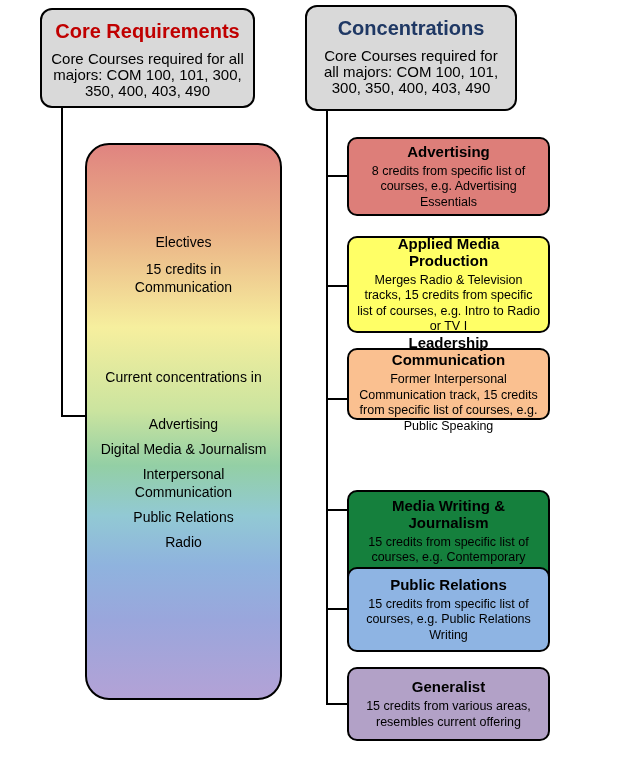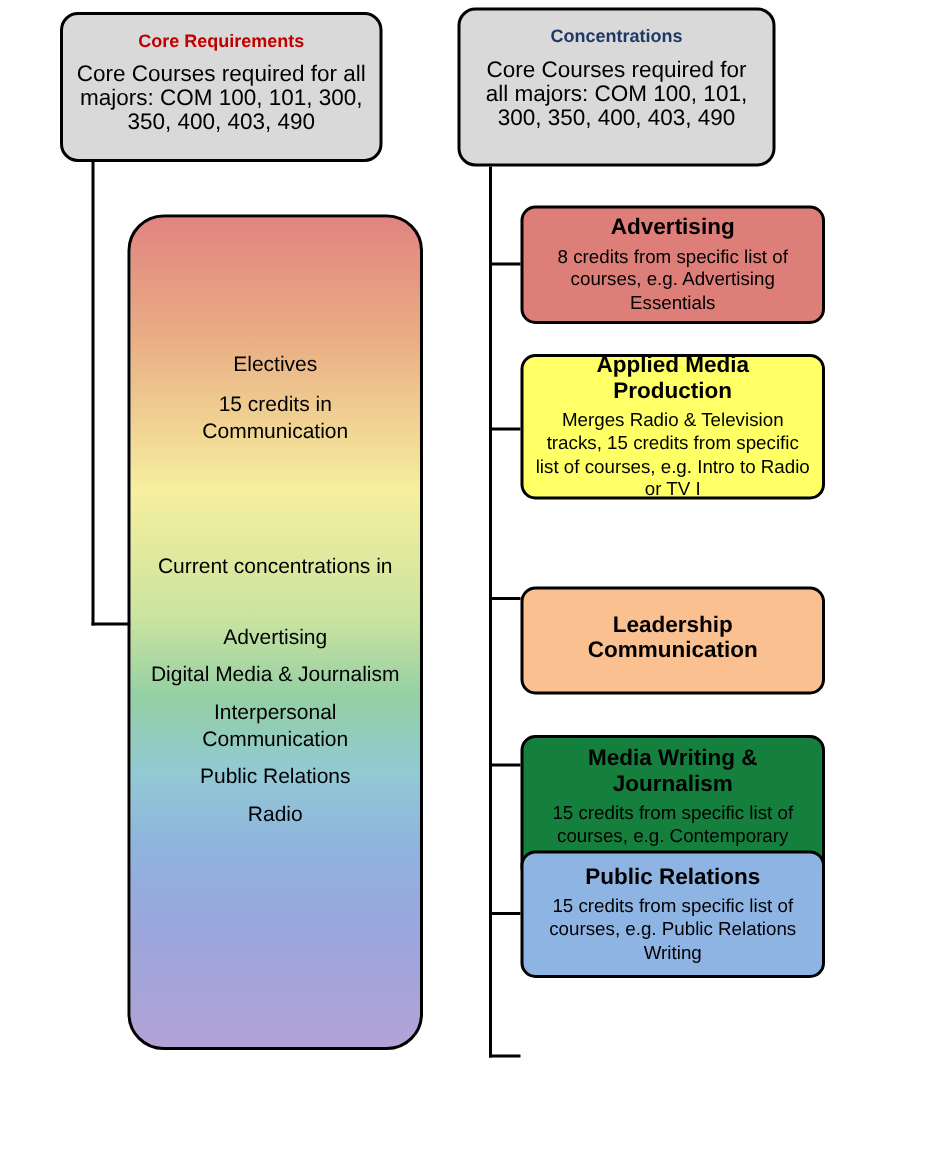--- a/index.html
+++ b/index.html
@@ -6,21 +6,21 @@
   html,body { background:#ffffff; }
   .stage {
     position:relative; width:626px; height:772px; background:#ffffff;
     font-family:"Liberation Sans", sans-serif; color:#000; overflow:hidden;
   }
   
   .hdr {
     position:absolute; background:#d9d9d9; border:2px solid #000;
     border-radius:12px; text-align:center; padding:10px 8px 6px;
   }
-  .hdr-title { font-weight:bold; font-size:12px; margin-bottom:8px; }
+  .hdr-title { font-weight:bold; font-size:20px; margin-bottom:8px; }
   .hdr-body  { font-size:15px; line-height:16px; }
   #core-hdr { left:40px;  top:8px; width:215px; height:100px; }
   #conc-hdr { left:305px; top:5px; width:212px; height:106px; }
 
   
   .rainbow {
     position:absolute; left:85px; top:143px; width:197px; height:557px;
     border:2px solid #000; border-radius:24px; text-align:center;
     font-size:14px; line-height:18px; padding-top:88px;
     background:linear-gradient(180deg,
@@ -87,28 +87,33 @@
   <div class="con-box" style="top: 137px; height: 79px; background: rgb(221, 126, 121);">
     <div class="con-title">Advertising</div>
     <div class="con-body">8 credits from specific list of courses, e.g. Advertising Essentials</div>
   </div>
 
   <div class="con-box" style="top: 236px; height: 97px; background: rgb(255, 255, 102);">
     <div class="con-title">Applied Media Production</div>
     <div class="con-body">Merges Radio &amp; Television tracks, 15 credits from specific list of courses, e.g. Intro to Radio or TV I</div>
   </div>
 
-  <div class="con-box" style="top: 348px; height: 72px; background: rgb(250, 192, 144); margin-top: 43px;">
+  <div class="con-box" style="top: 348px; height: 72px; background: rgb(250, 192, 144);">
     <div class="con-title">Leadership Communication</div>
+    <div class="con-body">Former Interpersonal Communication track, 15 credits from specific list of courses, e.g. Public Speaking</div>
   </div>
 
   <div class="con-box" style="top: 490px; height: 98px; background: #15803d;">
     <div class="con-title">Media Writing &amp; Journalism</div>
     <div class="con-body">15 credits from specific list of courses, e.g. Contemporary Journalism</div>
   </div>
 
   <div class="con-box" style="top: 567px; height: 85px; background: rgb(142, 180, 227);">
     <div class="con-title">Public Relations</div>
     <div class="con-body">15 credits from specific list of courses, e.g. Public Relations Writing</div>
   </div>
 
+  <div class="con-box" style="top: 667px; height: 74px; background: rgb(178, 161, 199);">
+    <div class="con-title">Generalist</div>
+    <div class="con-body">15 credits from various areas, resembles current offering</div>
+  </div>
 
 </div>
 
 </body></html>

